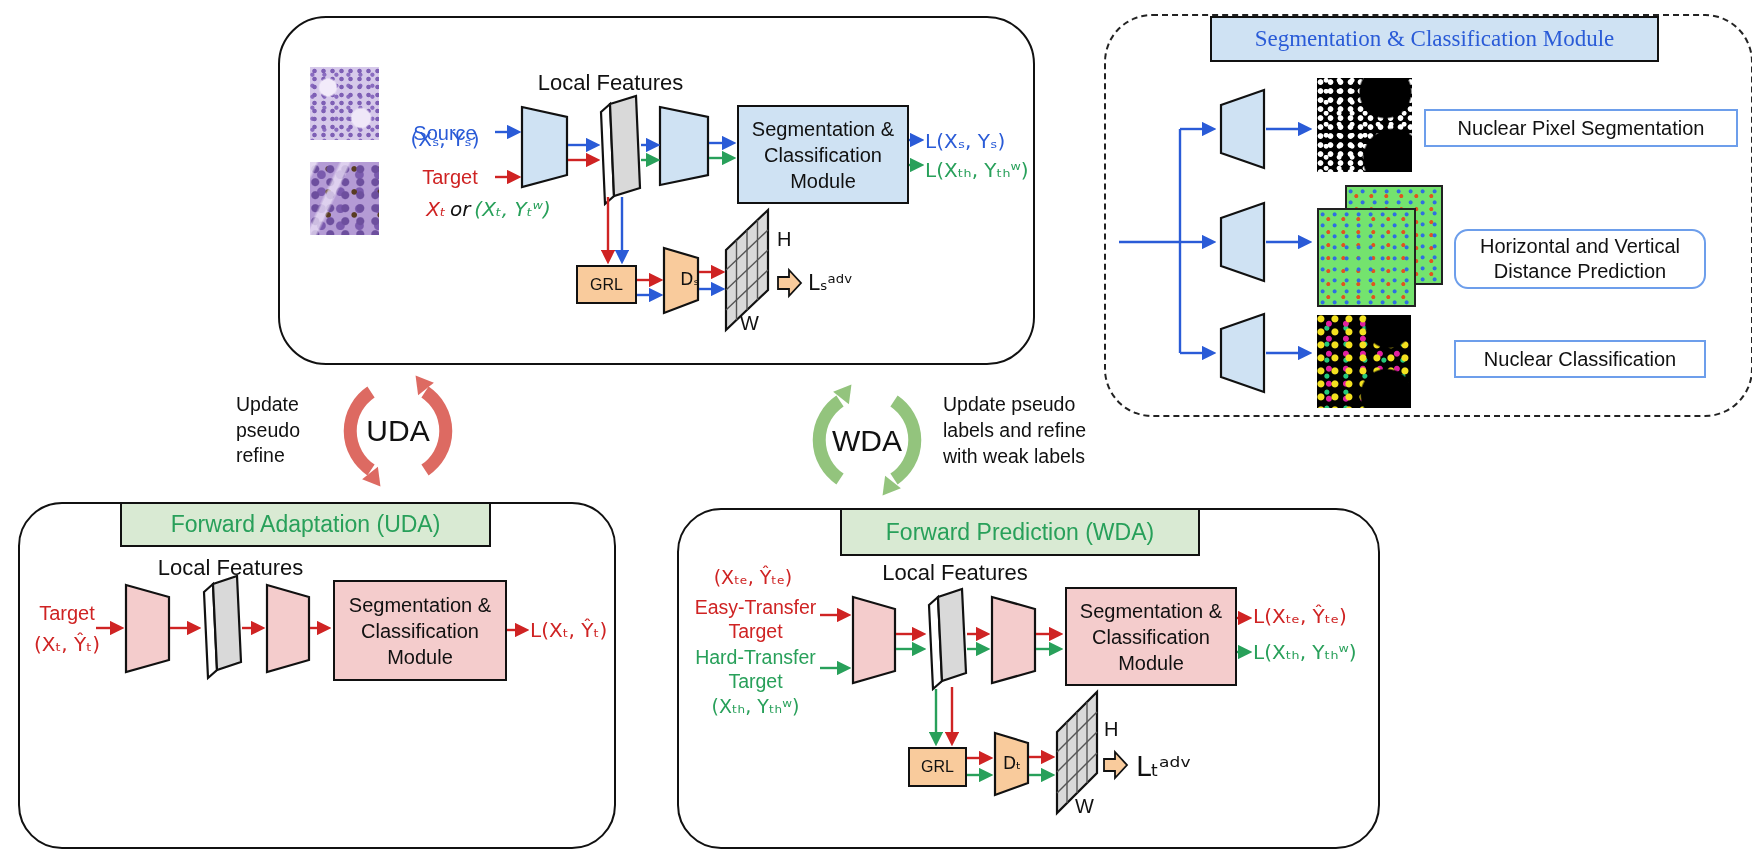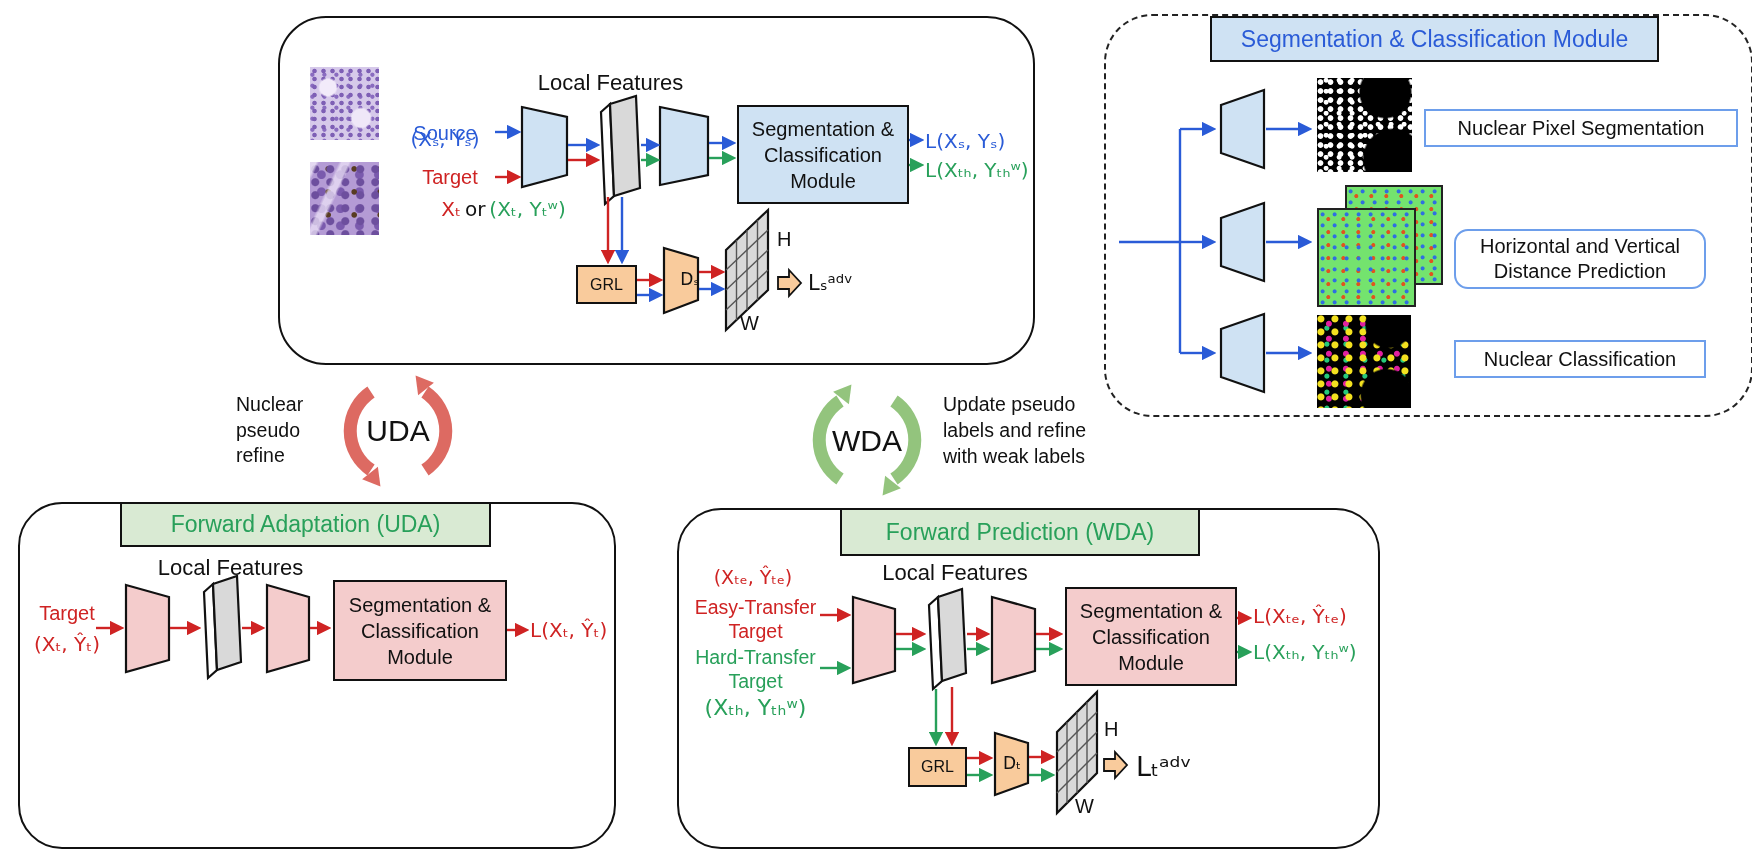--- a/index.html
+++ b/index.html
@@ -67,21 +67,21 @@
 </head>
 <body>
 
 <div id="canvas">
 
   <div class="panel" style="left:278px;top:16px;width:753px;height:345px;"></div>
   <div class="panel dashed" style="left:1104px;top:14px;width:645px;height:399px;"></div>
   <div class="panel" style="left:18px;top:502px;width:594px;height:343px;border-radius:44px;"></div>
   <div class="panel" style="left:677px;top:508px;width:699px;height:337px;border-radius:44px;"></div>
 
-  <div class="banner blue" style="left:1210px;top:16px;width:445px;height:42px;">
+  <div class="banner blue" style="left:1210px;top:16px;width:445px;height:42px;font-family:Liberation Serif, serif;">
     <span>Segmentation &amp; Classification Module</span>
   </div>
   <div class="banner green" style="left:120px;top:502px;width:367px;height:41px;">
     <span>Forward Adaptation (UDA)</span>
   </div>
   <div class="banner green" style="left:840px;top:508px;width:356px;height:44px;">
     <span>Forward Prediction (WDA)</span>
   </div>
 
   <div class="img hist1" style="left:310px;top:67px;width:69px;height:73px;"></div>
@@ -277,37 +277,37 @@
   </svg>
 
   <div class="t ctr" style="left:528px;top:70px;width:165px;font-size:22px;">
     <span>Local Features</span></div>
   <div class="t ctr blue math" style="left:395px;top:91px;width:100px;font-size:20px;margin-top:36px;">
     <span>(Xₛ, Yₛ)</span></div>
   <div class="t ctr blue" style="left:405px;top:122px;width:80px;font-size:20px;">
     <span>Source</span></div>
   <div class="t ctr red" style="left:410px;top:166px;width:80px;font-size:20px;">
     <span>Target</span></div>
-  <div class="t ctr math" style="left:406px;top:197px;width:195px;font-size:20px;">
+  <div class="t ctr math" style="left:391px;top:197px;width:195px;font-size:20px;font-style:italic;">
     <span class="red">Xₜ</span><span style="padding:0 4px;">or</span><span class="green">(Xₜ, Yₜʷ)</span></div>
   <div class="t blue math" style="left:925px;top:129px;font-size:20px;">
     <span>L(Xₛ, Yₛ)</span></div>
   <div class="t green math" style="left:925px;top:158px;font-size:20px;">
     <span>L(Xₜₕ, Yₜₕʷ)</span></div>
   <div class="t ctr math" style="left:664px;top:269px;width:52px;font-size:17px;">
     <span>Dₛ</span></div>
   <div class="t" style="left:777px;top:228px;font-size:20px;">
     <span>H</span></div>
   <div class="t" style="left:740px;top:312px;font-size:20px;">
     <span>W</span></div>
   <div class="t math" style="left:808px;top:271px;font-size:21px;">
     <span>Lₛᵃᵈᵛ</span></div>
 
   <div class="t" style="left:236px;top:392px;font-size:19.5px;line-height:25.5px;">
-    <div>Nuclear</div>
+    <div>Update</div>
     <div>pseudo</div>
     <div>refine</div>
   </div>
   <div class="t ctr" style="left:348px;top:414px;width:100px;font-size:30px;">
     <span>UDA</span></div>
   <div class="t ctr" style="left:817px;top:424px;width:100px;font-size:30px;">
     <span>WDA</span></div>
   <div class="t" style="left:943px;top:391px;font-size:19.5px;line-height:26px;">
     <div>Update pseudo</div>
     <div>labels and refine</div>
@@ -328,21 +328,21 @@
   <div class="t ctr red math" style="left:703px;top:566px;width:100px;font-size:19px;">
     <span>(Xₜₑ, Ŷₜₑ)</span></div>
   <div class="t ctr red" style="left:688px;top:595px;width:135px;font-size:19.5px;line-height:24px;">
     <div>Easy-Transfer</div>
     <div>Target</div>
   </div>
   <div class="t ctr green" style="left:688px;top:645px;width:135px;font-size:19.5px;line-height:24px;">
     <div>Hard-Transfer</div>
     <div>Target</div>
   </div>
-  <div class="t ctr green math" style="left:703px;top:695px;width:105px;font-size:22px;">
+  <div class="t ctr green math" style="left:703px;top:695px;width:105px;font-size:19px;">
     <span>(Xₜₕ, Yₜₕʷ)</span></div>
   <div class="t red math" style="left:1253px;top:604px;font-size:20px;">
     <span>L(Xₜₑ, Ŷₜₑ)</span></div>
   <div class="t green math" style="left:1253px;top:640px;font-size:20px;">
     <span>L(Xₜₕ, Yₜₕʷ)</span></div>
   <div class="t ctr math" style="left:996px;top:753px;width:32px;font-size:17px;">
     <span>Dₜ</span></div>
   <div class="t" style="left:1104px;top:718px;font-size:20px;">
     <span>H</span></div>
   <div class="t" style="left:1075px;top:795px;font-size:20px;">

